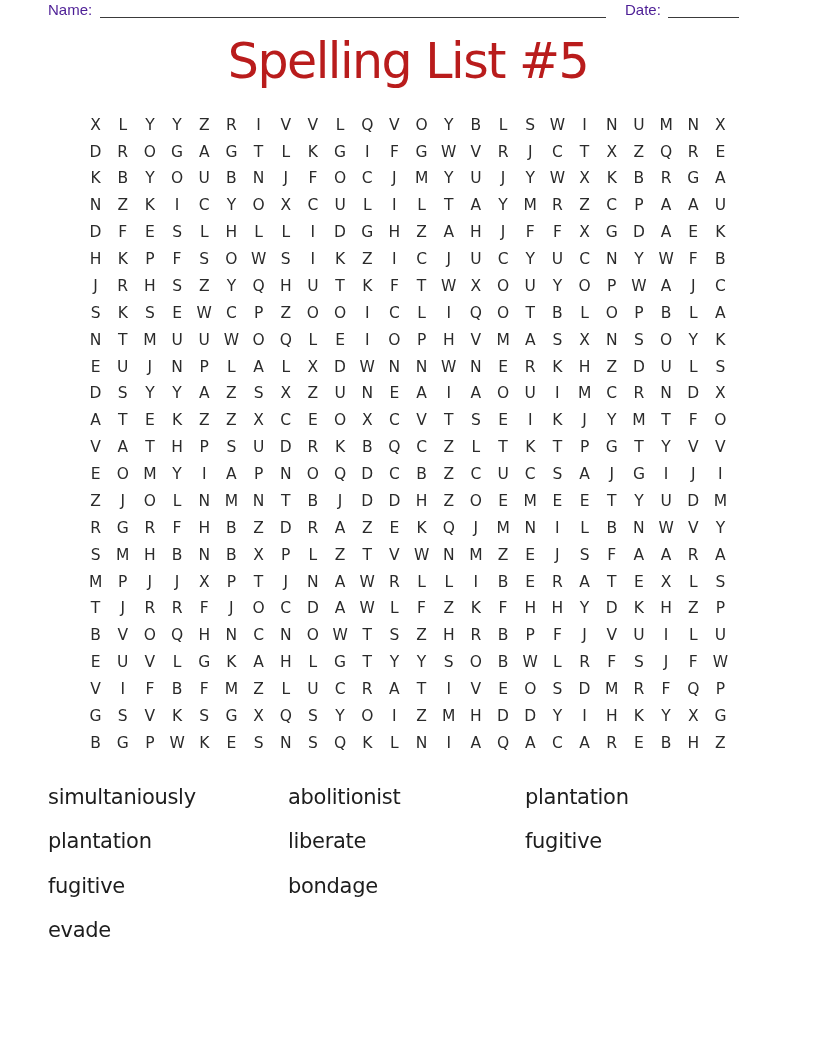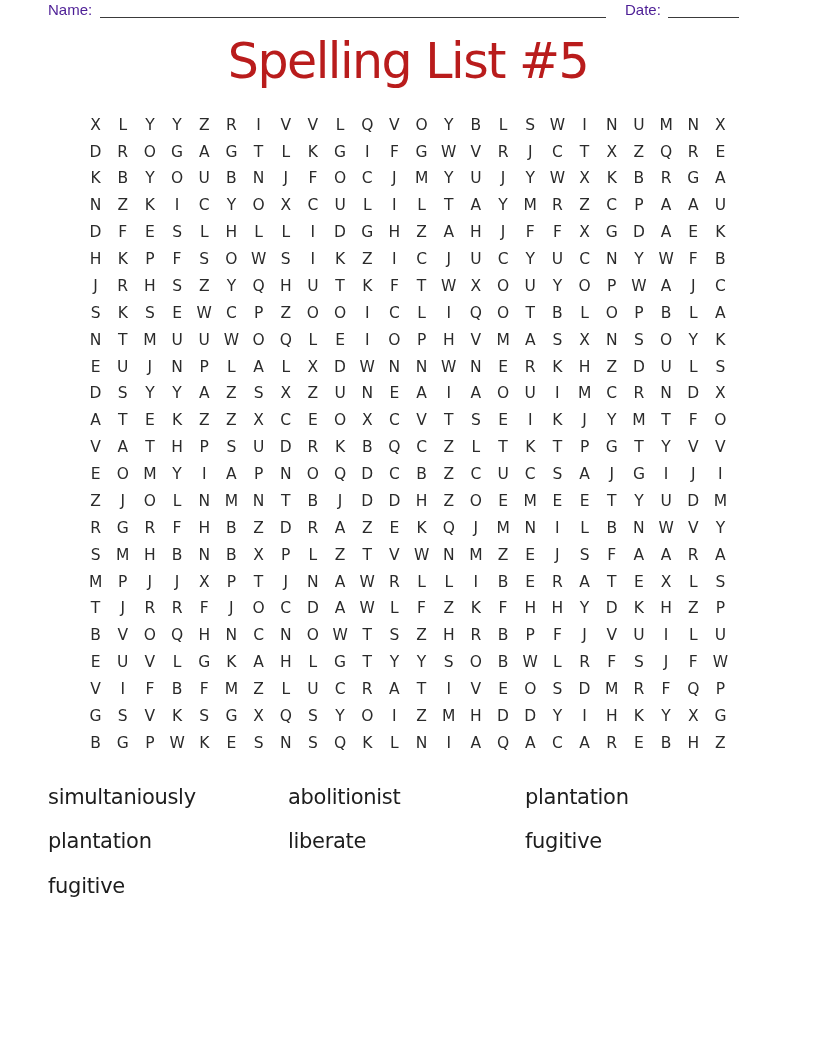--- a/index.html
+++ b/index.html
@@ -682,22 +682,24 @@
     <span class="ws-cell">B</span>
     <span class="ws-cell">H</span>
     <span class="ws-cell">Z</span>
   </div>
 
 <div class="word-list">
     <div class="word-col word-col-1">
       <div class="word-item">simultaniously</div>
       <div class="word-item">plantation</div>
       <div class="word-item">fugitive</div>
+      <div class="word-item">evade</div>
     </div>
     <div class="word-col word-col-2">
       <div class="word-item">abolitionist</div>
       <div class="word-item">liberate</div>
+      <div class="word-item">bondage</div>
     </div>
     <div class="word-col word-col-3">
       <div class="word-item">plantation</div>
       <div class="word-item">fugitive</div>
     </div>
   </div>
 
 </body></html>

